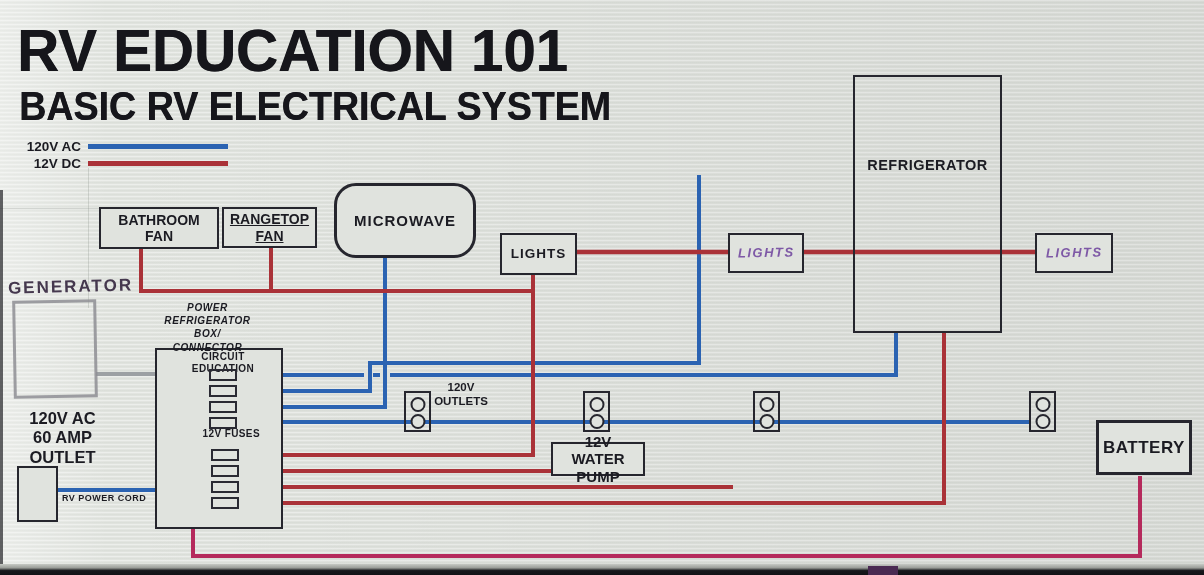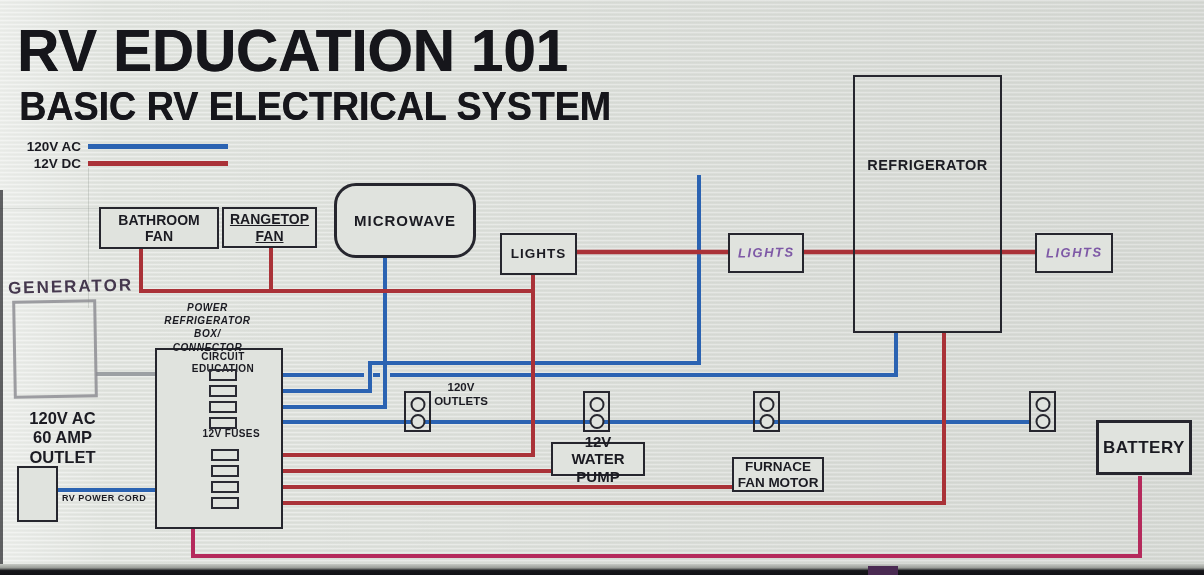--- a/index.html
+++ b/index.html
@@ -161,24 +161,20 @@
   <div class="outlet" style="left:1029px;top:391px;">
     <span class="c" style="top:4px;"></span>
     <span class="c" style="top:21px;"></span>
   </div>
 
   <div class="box" style="left:551px;top:442px;width:94px;height:34px;font-size:15px;">
     <div><span>12V</span><br>
          <span>WATER PUMP</span></div>
   </div>
 
-  <div class="box" style="left:732px;top:457px;width:92px;height:35px;font-size:13.5px;">
-    <div><span>FURNACE</span><br>
-         <span>FAN MOTOR</span></div>
-  </div>
 
   <div class="box thick" style="left:1096px;top:420px;width:96px;height:55px;font-size:17px;letter-spacing:0.5px;">
     <span>BATTERY</span>
   </div>
 
   <div class="label" style="left:10px;top:409px;width:105px;text-align:center;font-size:16.5px;line-height:1.18;z-index:3;">
     <span>120V AC</span><br>
     <span>60 AMP</span><br>
     <span>OUTLET</span>
   </div>

